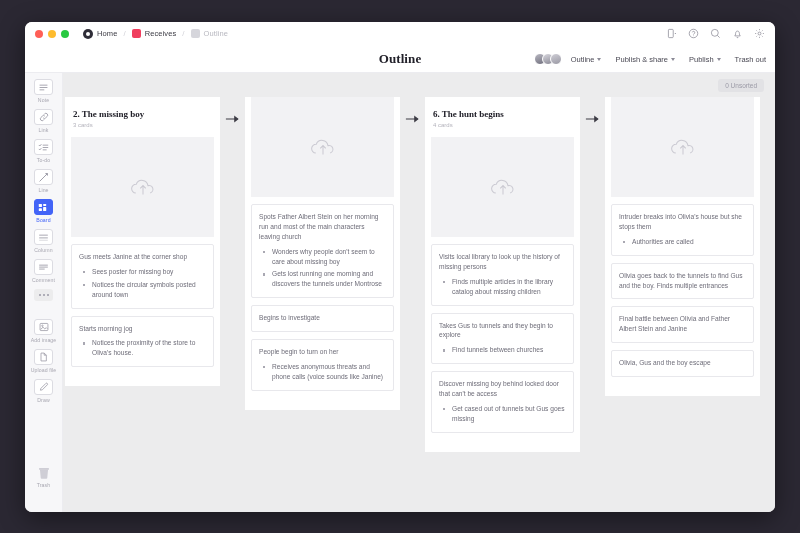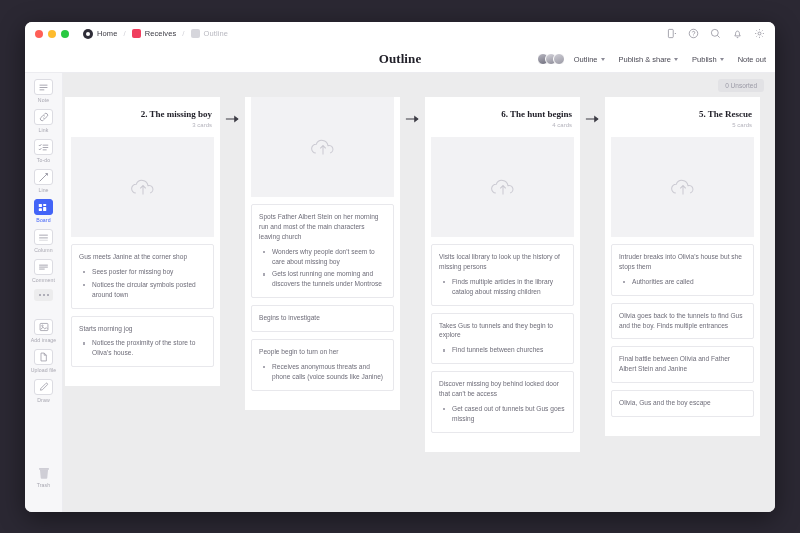--- a/index.html
+++ b/index.html
@@ -156,21 +156,21 @@
     position: absolute; left: 0; top: 24px; right: 0; bottom: 0;
     display: flex; align-items: flex-start;
     padding-left: 2px;
   }
   .column {
     width: 155px;
     background: #fff;
     flex: 0 0 auto;
     padding-bottom: 6px;
   }
-  .col-head { padding: 12px 8px 9px; text-align: right; }
+  .col-head { padding: 12px 8px 9px; text-align: left; }
   .col-title {
     font-family: "Liberation Serif", serif;
     font-weight: 700; font-size: 9px; color: #22212a;
   }
   .col-count { font-size: 6px; color: #b4b3bc; margin-top: 3px; }
   .arrow {
     width: 25px; height: 44px;
     display: flex; align-items: center; justify-content: center;
     flex: 0 0 auto;
   }
@@ -284,21 +284,21 @@
         </span>
         <span class="hbtn">
           <span>Publish &amp; share</span>
           <span class="caret"></span>
         </span>
         <span class="hbtn">
           <span>Publish</span>
           <span class="caret"></span>
         </span>
         <span class="hbtn">
-          <span>Note out</span>
+          <span>Trash out</span>
         </span>
       </div>
     </div>
 
     <div class="body">
 
       <div class="sidebar">
 
         <div class="tool">
           <span class="tool-box">
@@ -526,24 +526,20 @@
           </div>
 
           <div class="arrow">
             <svg width="16" height="8" viewBox="0 0 18 8" fill="none" stroke="#3c3b44" stroke-width="1.2">
               <path d="M1 4h13"></path>
                 <path d="M11 1.4 14.4 4 11 6.6z" fill="#3c3b44"></path>
             </svg>
           </div>
 
           <div class="column">
-            <div class="col-head">
-              <div class="col-title">5. The Rescue</div>
-              <div class="col-count">5 cards</div>
-            </div>
             <div class="img-card">
               <svg width="32" height="24" viewBox="0 0 40 30" fill="none" stroke="#cbcad2" stroke-width="1.3">
                 <path d="M11 22.5a5.5 5.5 0 0 1 .6-11 7.6 7.6 0 0 1 14.6 1.8 4.7 4.7 0 0 1 2.8 9.2"></path>
                 <path d="M20 24.5V13.5M16.6 16.6 20 13.2l3.4 3.4"></path>
               </svg>
             </div>
             <div class="card">
               <div class="card-title">Intruder breaks into Olivia's house but she stops them</div>
               <ul class="bullets">
                 <li>Authorities are called</li>

